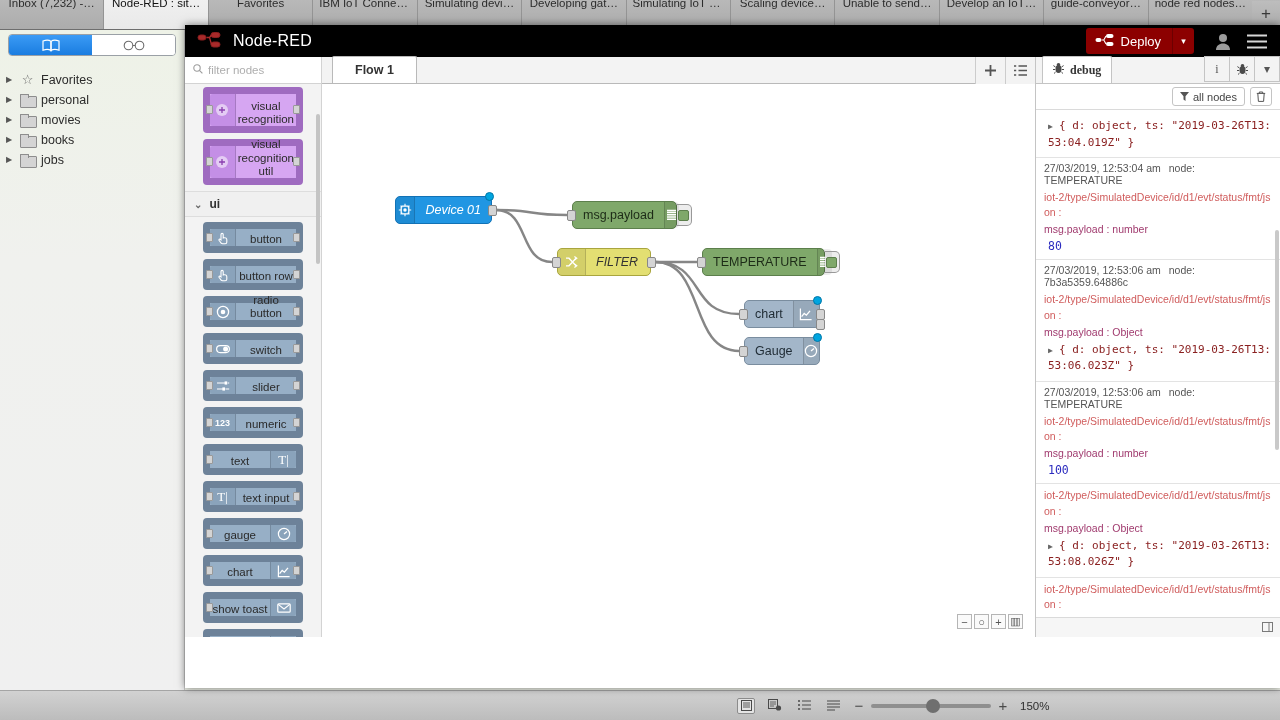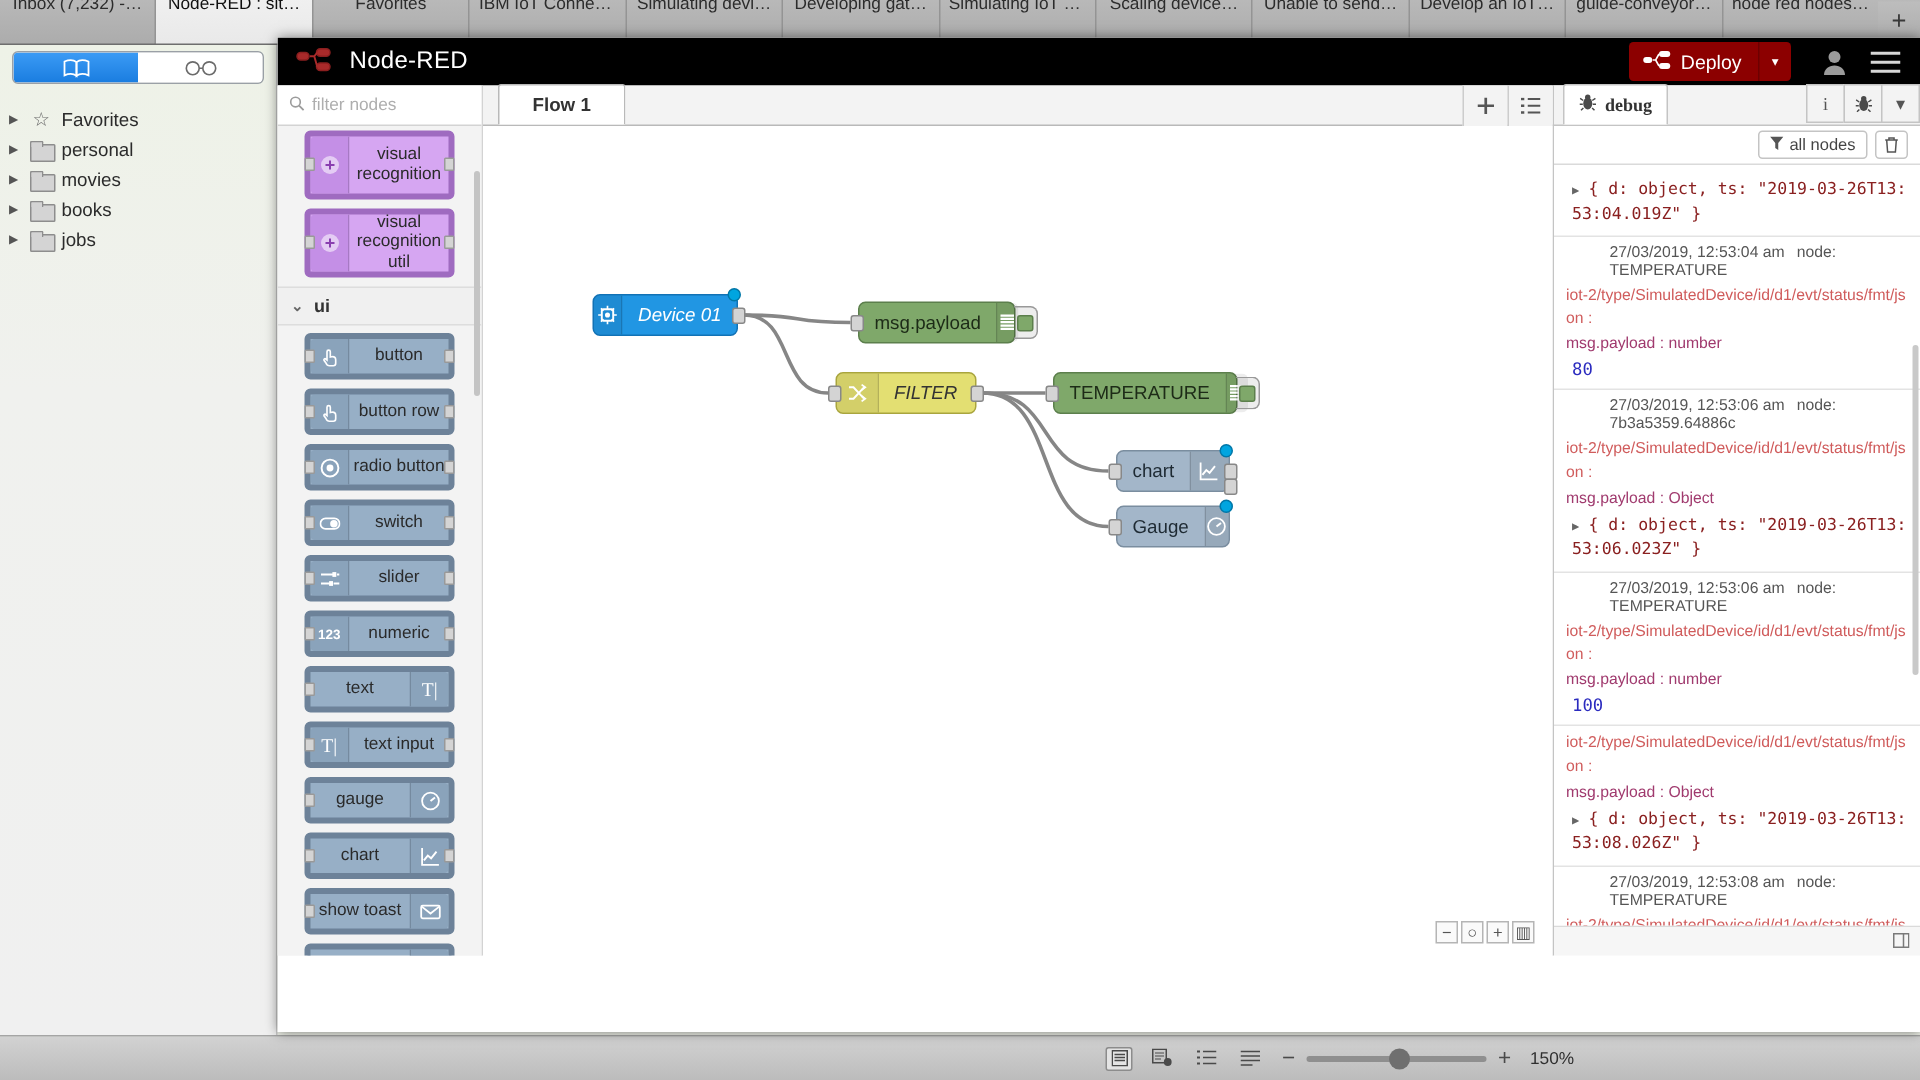--- a/index.html
+++ b/index.html
@@ -124,21 +124,21 @@
   .palette { width:137px; border-right:1px solid #d3d3d3; background:#f3f3f3;
              display:flex; flex-direction:column; }
   .filterbox {
     height:27px; border-bottom:1px solid #d3d3d3; background:#fff;
     display:flex; align-items:center; gap:5px; padding:0 8px;
     font-size:11.5px; color:#aeaeae;
   }
   .pal-scroll { flex:1; overflow:hidden; position:relative; background:#f3f3f3; padding-top:3px; }
   .pnode {
     position:relative; width:100px; margin:0 auto 6px auto; height:31px;
-    border:4px solid #6d28d9; border-radius:4px; display:flex; align-items:center;
+    border:7px solid #6d28d9; border-radius:4px; display:flex; align-items:flex-end;
     font-size:11.5px; color:#2a2a2a;
   }
   .pnode.tall { height:46px; }
   .pnode .picon {
     width:26px; align-self:stretch; border-right:1px solid rgba(0,0,0,.15);
     display:flex; align-items:center; justify-content:center;
     background:rgba(0,0,0,.05); border-radius:3px 0 0 3px; font-size:11px;
   }
   .pnode .picon.right {
     border-right:none; border-left:1px solid rgba(0,0,0,.15);
@@ -233,21 +233,21 @@
             font-size:12px; margin-left:-1px; }
   .sb-filterbar {
     height:26px; border-bottom:1px solid #dadada; display:flex; align-items:center;
     justify-content:flex-end; gap:5px; padding-right:8px; background:#fff;
   }
   .pill { border:1px solid #c4c4c4; border-radius:3px; height:19px; display:flex;
           align-items:center; gap:4px; padding:0 7px; font-size:11px; color:#444; background:#fff; }
   .pill.sq { width:22px; justify-content:center; padding:0; }
   .msgs { flex:1; overflow:hidden; position:relative; background:#fff; }
   .msg { border-bottom:1px solid #e3e3e3; padding:4px 8px 6px 8px; }
-  .mline1 { font-size:10.5px; color:#555; margin-bottom:4px;margin-left:29px; }
+  .mline1 { font-size:10.5px; color:#555; margin-bottom:4px; }
   .mline1 .nodename { margin-left:8px; }
   .mtopic { font-size:10.5px; color:#d05c5c; line-height:1.45; word-break:break-all; }
   .mprop { font-size:10.5px; color:#a03a6e; margin-top:3px; }
   .mval {
     font-family:"DejaVu Sans Mono", monospace; font-size:11.5px; color:#2b2bbf;
     margin-top:4px; padding-left:4px;
   }
   .mobj {
     font-family:"DejaVu Sans Mono", monospace; font-size:11px; color:#8a2020;
     margin-top:4px; line-height:1.5; padding-left:4px; word-break:break-all;
@@ -738,21 +738,20 @@
             <div class="mtopic">iot-2/type/SimulatedDevice/id/d1/evt/status/fmt/json :</div>
             <div class="mprop">msg.payload : number</div>
             <div class="mval">100</div>
           </div>
           <div class="msg">
             <div class="mtopic">iot-2/type/SimulatedDevice/id/d1/evt/status/fmt/json :</div>
             <div class="mprop">msg.payload : Object</div>
             <div class="mobj"><span class="tri">▶</span><span>{ d: object, ts: "2019-03-26T13:53:08.026Z" }</span></div>
           </div>
           <div class="msg">
-            <div class="mline1"><span>27/03/2019, 12:53:08 am</span><span class="nodename">node: TEMPERATURE</span></div>
             <div class="mtopic">iot-2/type/SimulatedDevice/id/d1/evt/status/fmt/json :</div>
           </div>
         </div>
       <div class="sb-foot">
         <span>
           <svg width="11" height="10" viewBox="0 0 11 10">
               <rect x="0.5" y="0.5" width="10" height="9" fill="none" stroke="#7a7a7a"></rect>
               <path d="M7 0.5v9" stroke="#7a7a7a"></path>
             </svg>
         </span>

